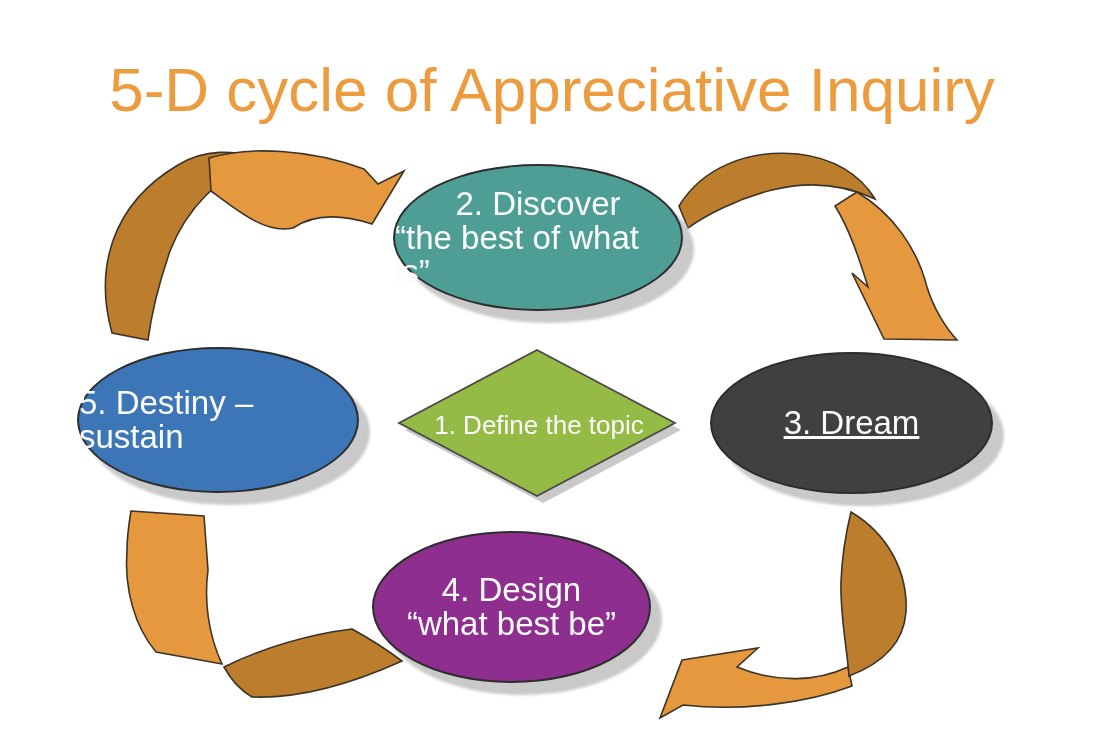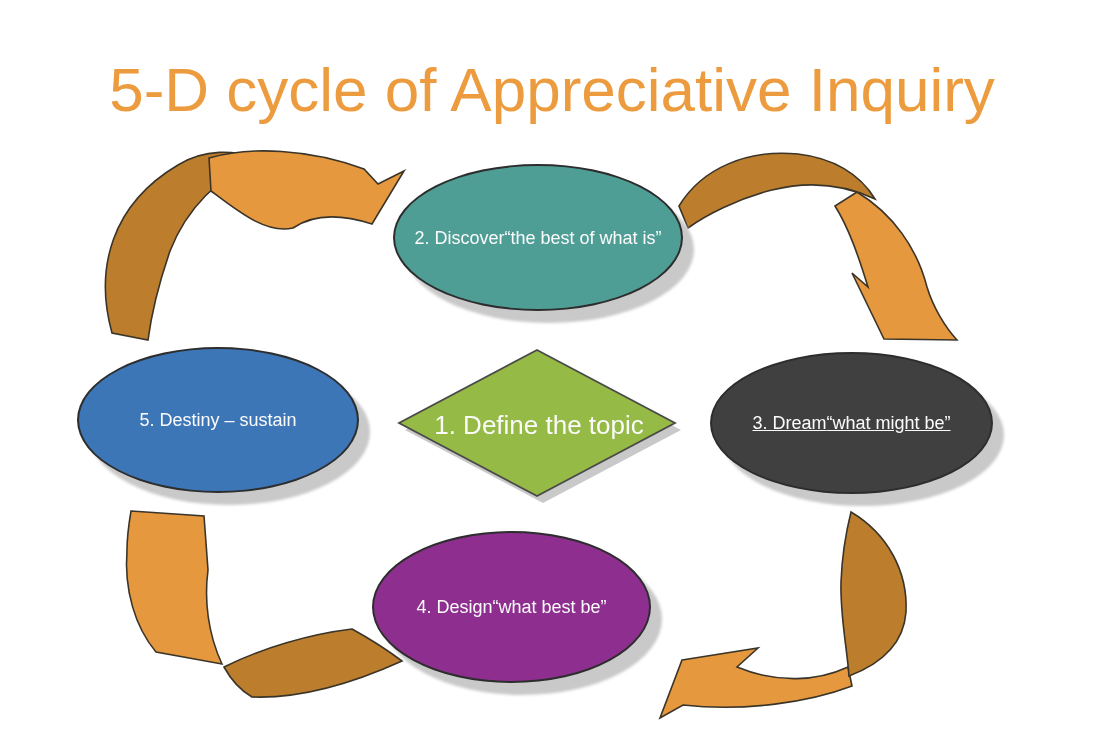--- a/index.html
+++ b/index.html
@@ -10,22 +10,22 @@
   .title{
     position:absolute;top:54px;left:0;width:100%;
     text-align:center;font-size:62px;font-weight:400;letter-spacing:0;
     white-space:nowrap;z-index:3;
   }
   .arrows{position:absolute;left:0;top:0;z-index:1;}
   .arrows path{stroke:#3a3429;stroke-width:1.6;stroke-linejoin:miter;}
   .node{
     position:absolute;box-sizing:border-box;z-index:2;
     border:2px solid #2d2d2d;border-radius:50%;
-    display:flex;flex-direction:row;justify-content:center;align-items:center;
-    color:#fbfbfb;font-size:18px;line-height:34px;text-align:center;
+    display:flex;flex-direction:column;justify-content:center;align-items:center;
+    color:#fbfbfb;font-size:33px;line-height:34px;text-align:left;
     box-shadow:11px 12px 3px #c9c9c9;
   }
   .node-discover{left:393px;top:164px;width:290px;height:147px;}
   .node-dream{left:710px;top:352px;width:283px;height:142px;}
   .node-design{left:372px;top:531px;width:279px;height:152px;}
   .node-destiny{left:77px;top:347px;width:282px;height:146px;gap:42px;}
   .diamond-svg{position:absolute;left:388px;top:341px;z-index:2;}
   .diamond-label{
     position:absolute;left:388px;top:341px;width:302px;height:168px;z-index:2;
     display:flex;align-items:center;justify-content:center;
@@ -78,21 +78,20 @@
     <span>1. Define the topic</span>
   </div>
 
   <div class="node node-discover" style="background-color: rgb(79, 158, 150);">
     <div>2. Discover</div>
     <div>“the best of what is”</div>
   </div>
 
   <div class="node node-dream" style="background-color: #404040; text-decoration: underline;">
     <div>3. Dream</div>
-    <div>“what might be”</div>
   </div>
 
   <div class="node node-design" style="background-color: rgb(142, 47, 143);">
     <div>4. Design</div>
     <div>“what best be”</div>
   </div>
 
   <div class="node node-destiny" style="background-color: rgb(60, 118, 183);">
     <div>5. Destiny – sustain</div>
   </div>

